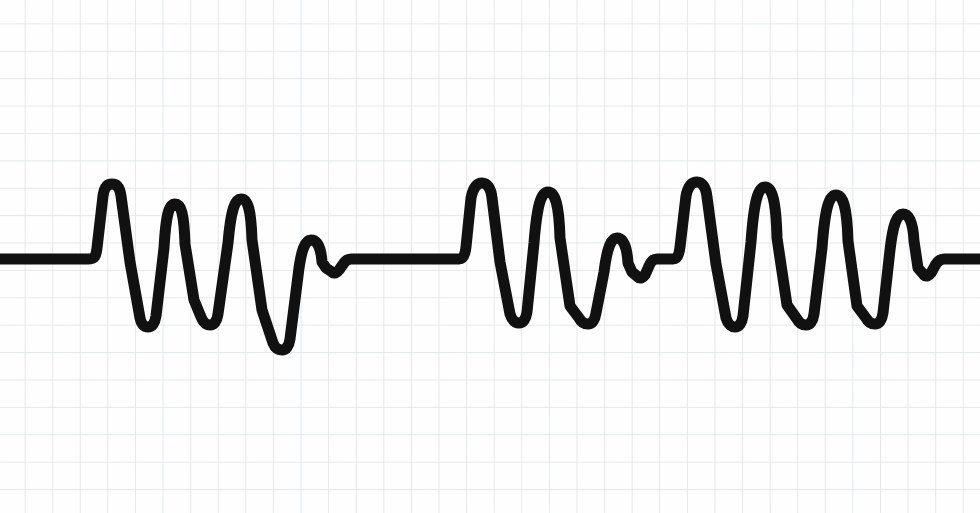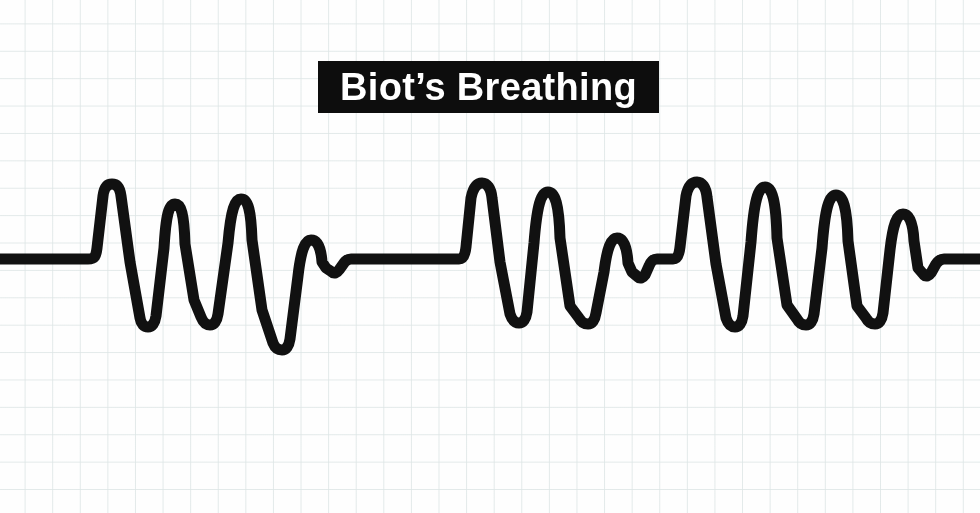--- a/index.html
+++ b/index.html
@@ -68,17 +68,14 @@
 <div id="stage">
 
   <div id="grid"></div>
 
   <div id="wave-layer">
     <svg id="wave-svg" viewBox="0 0 980 513" preserveAspectRatio="none">
       <path id="wave-path" fill="none" stroke="#111111" stroke-width="11" stroke-linecap="round" stroke-linejoin="round" d="M -10,259 L 88,259 C 95,259 96,256 97,248 L 103,196 C 104,188 107,184 112,184 C 117,184 120,188 121,196 L 130,262 L 140,318 C 141,324 144,327 148,327 C 152,327 155,323 156,316 L 164,248 C 166,214 169,204 175,204 C 181,204 184,213 185,244 L 194,300 L 201,317 C 203,322 206,325 210,325 C 214,325 217,321 218,314 L 228,243 C 231,209 235,199 241,199 C 248,199 251,210 252,240 L 262,310 L 273,343 C 275,348 278,350 282,350 C 286,350 289,346 290,339 L 298,276 C 301,250 305,240 311,240 C 317,240 321,247 322,262 L 326,268 L 332,272 C 334,274 337,273 339,270 L 344,263 C 346,260 348,259 351,259 L 459,259 C 463,259 465,256 466,247 L 471,198 C 473,188 477,183 482,183 C 487,183 491,188 492,198 L 500,262 L 510,314 C 512,320 515,323 519,323 C 523,323 526,319 527,312 L 534,243 C 537,205 541,192 548,192 C 555,192 559,204 560,238 L 570,306 L 579,318 C 581,322 584,324 588,324 C 592,324 595,320 596,313 L 604,272 C 607,248 611,238 617,238 C 623,238 627,246 628,263 L 632,272 L 638,277 C 640,279 643,278 645,275 L 649,266 C 651,261 653,259 657,259 L 673,259 C 677,259 679,256 680,247 L 686,196 C 688,186 692,182 697,182 C 702,182 706,187 707,197 L 716,264 L 726,318 C 728,324 731,327 735,327 C 739,327 742,323 743,316 L 751,242 C 754,201 758,187 765,187 C 772,187 776,200 777,238 L 787,305 L 797,319 C 799,323 802,325 806,325 C 810,325 813,321 814,314 L 822,248 C 825,208 829,195 836,195 C 843,195 847,207 848,241 L 857,306 L 866,318 C 868,322 871,324 875,324 C 879,324 882,320 883,313 L 890,250 C 893,224 897,214 903,214 C 909,214 913,222 914,241 L 918,268 L 924,275 C 926,277 929,276 931,273 L 936,264 C 938,261 940,259 944,259 L 990,259"></path>
     </svg>
   </div>
 
-  <div id="title-banner" style="background: rgb(13, 13, 13);">
-    <span id="title-text" style="color: rgb(255, 255, 255);">Biot’s Breathing</span>
-  </div>
 
 </div>
 
 </body></html>

